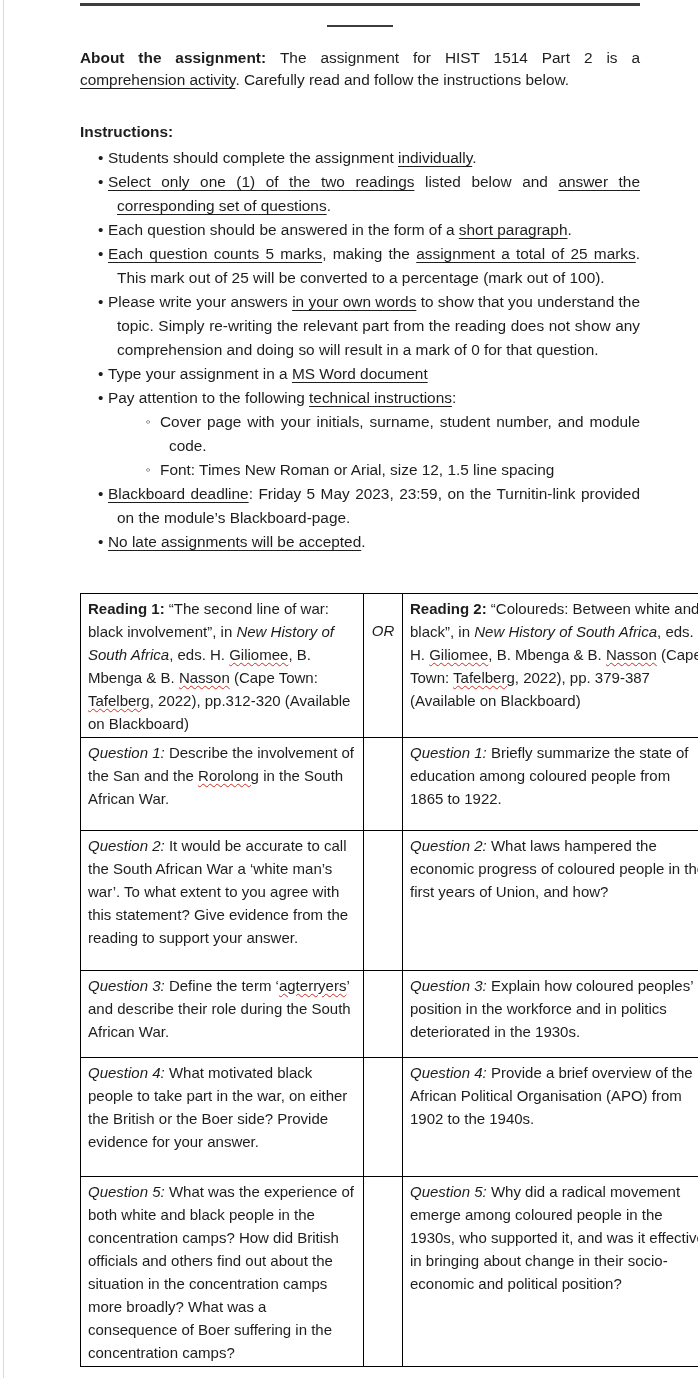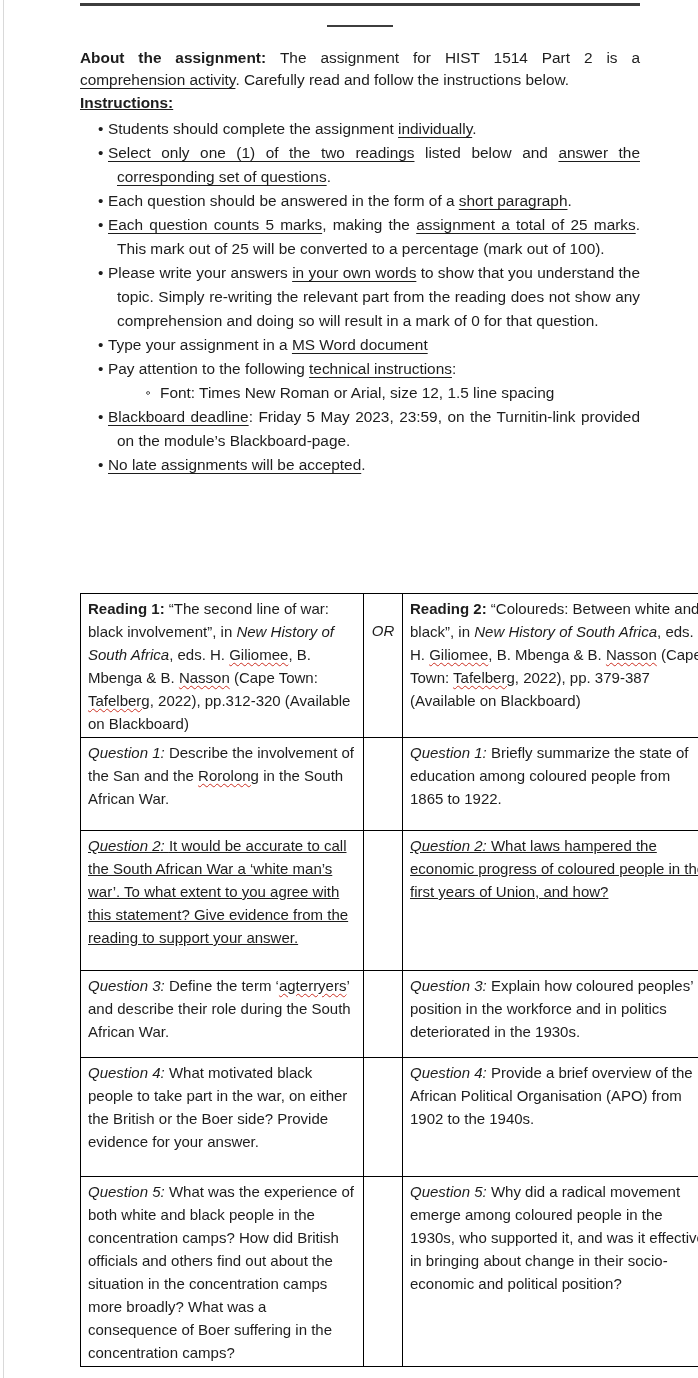--- a/index.html
+++ b/index.html
@@ -6,35 +6,35 @@
   .page {
     position:relative; width:698px; height:1378px; overflow:hidden;
     background:var(--background,#fff); color:var(--text,#1d1d1d);
     font-family:"Liberation Sans", sans-serif; font-size:15.4px;
   }
   .page-edge { position:absolute; left:3px; top:0; height:100%; width:1px; background:var(--page-edge,#d9d9d9); }
   .content { position:absolute; left:80px; top:0; width:560px; }
   .rule-top { margin-top:3px; height:0; border-top:3px solid var(--rule,#3d3d3d); }
   .rule-short { width:66px; height:0; margin:19px 0 0 247px; border-top:2px solid var(--rule,#3d3d3d); }
   .para-about { margin-top:20px; line-height:22px; text-align:justify; }
-  .heading { line-height:24px;text-decoration:underline; }
+  .heading { margin-top:29px; line-height:24px; }
   .list { margin-top:2px; }
   .li { position:relative; line-height:24px; }
   .li.l1 { padding-left:37px; }
   .li.l1 > .marker { position:absolute; left:18px; top:0; }
   .li.l2 { padding-left:89px; }
   .li.l2 > .marker { position:absolute; left:66px; top:0; font-size:13px; }
   .li-text { text-align:justify; text-indent:-9px; }
   .tbl-wrap { position:absolute; left:80px; top:593px; }
   table.readings { border-collapse:collapse; table-layout:fixed; width:633px; }
   td { border:1.5px solid var(--table-border,#000); vertical-align:top;
        padding:3px 6px 2px 7px; line-height:23px; font-size:15px;
        box-sizing:border-box; word-wrap:break-word; }
   col.c1 { width:283px; } col.c2 { width:39px; } col.c3 { width:311px; }
-  tr.r0 td { height:137px; } tr.r1 td { height:93px; } tr.r2 td { height:140px;text-decoration:underline; }
+  tr.r0 td { height:137px; } tr.r1 td { height:93px; } tr.r2 td { height:140px; }
   tr.r3 td { height:87px; } tr.r4 td { height:119px; } tr.r5 td { height:184px; }
   td.or { text-align:center; padding:25px 2px 13px 2px; }
   .b { font-weight:bold; }
   .i { font-style:italic; }
   .u { text-decoration:underline; text-decoration-thickness:1px; text-underline-offset:3px; }
   .sq { text-decoration:underline wavy var(--squiggle,#cc3022); text-decoration-thickness:1px; text-underline-offset:2px; }
 </style>
 </head>
 <body>
 
@@ -73,20 +73,21 @@
       <div class="li l1">
           <span class="marker">•</span>
           <div class="li-text"><span>Type your assignment in a </span><span class="u">MS Word document</span></div>
         </div>
       <div class="li l1">
           <span class="marker">•</span>
           <div class="li-text"><span>Pay attention to the following </span><span class="u">technical instructions</span><span>:</span></div>
         </div>
       <div class="li l2">
           <span class="marker">◦</span>
+          <div class="li-text"><span>Cover page with your initials, surname, student number, and module code.</span></div>
         </div>
       <div class="li l2">
           <span class="marker">◦</span>
           <div class="li-text"><span>Font: Times New Roman or Arial, size 12, 1.5 line spacing</span></div>
         </div>
       <div class="li l2">
           <span class="marker">◦</span>
         </div>
       <div class="li l1">
           <span class="marker">•</span>

